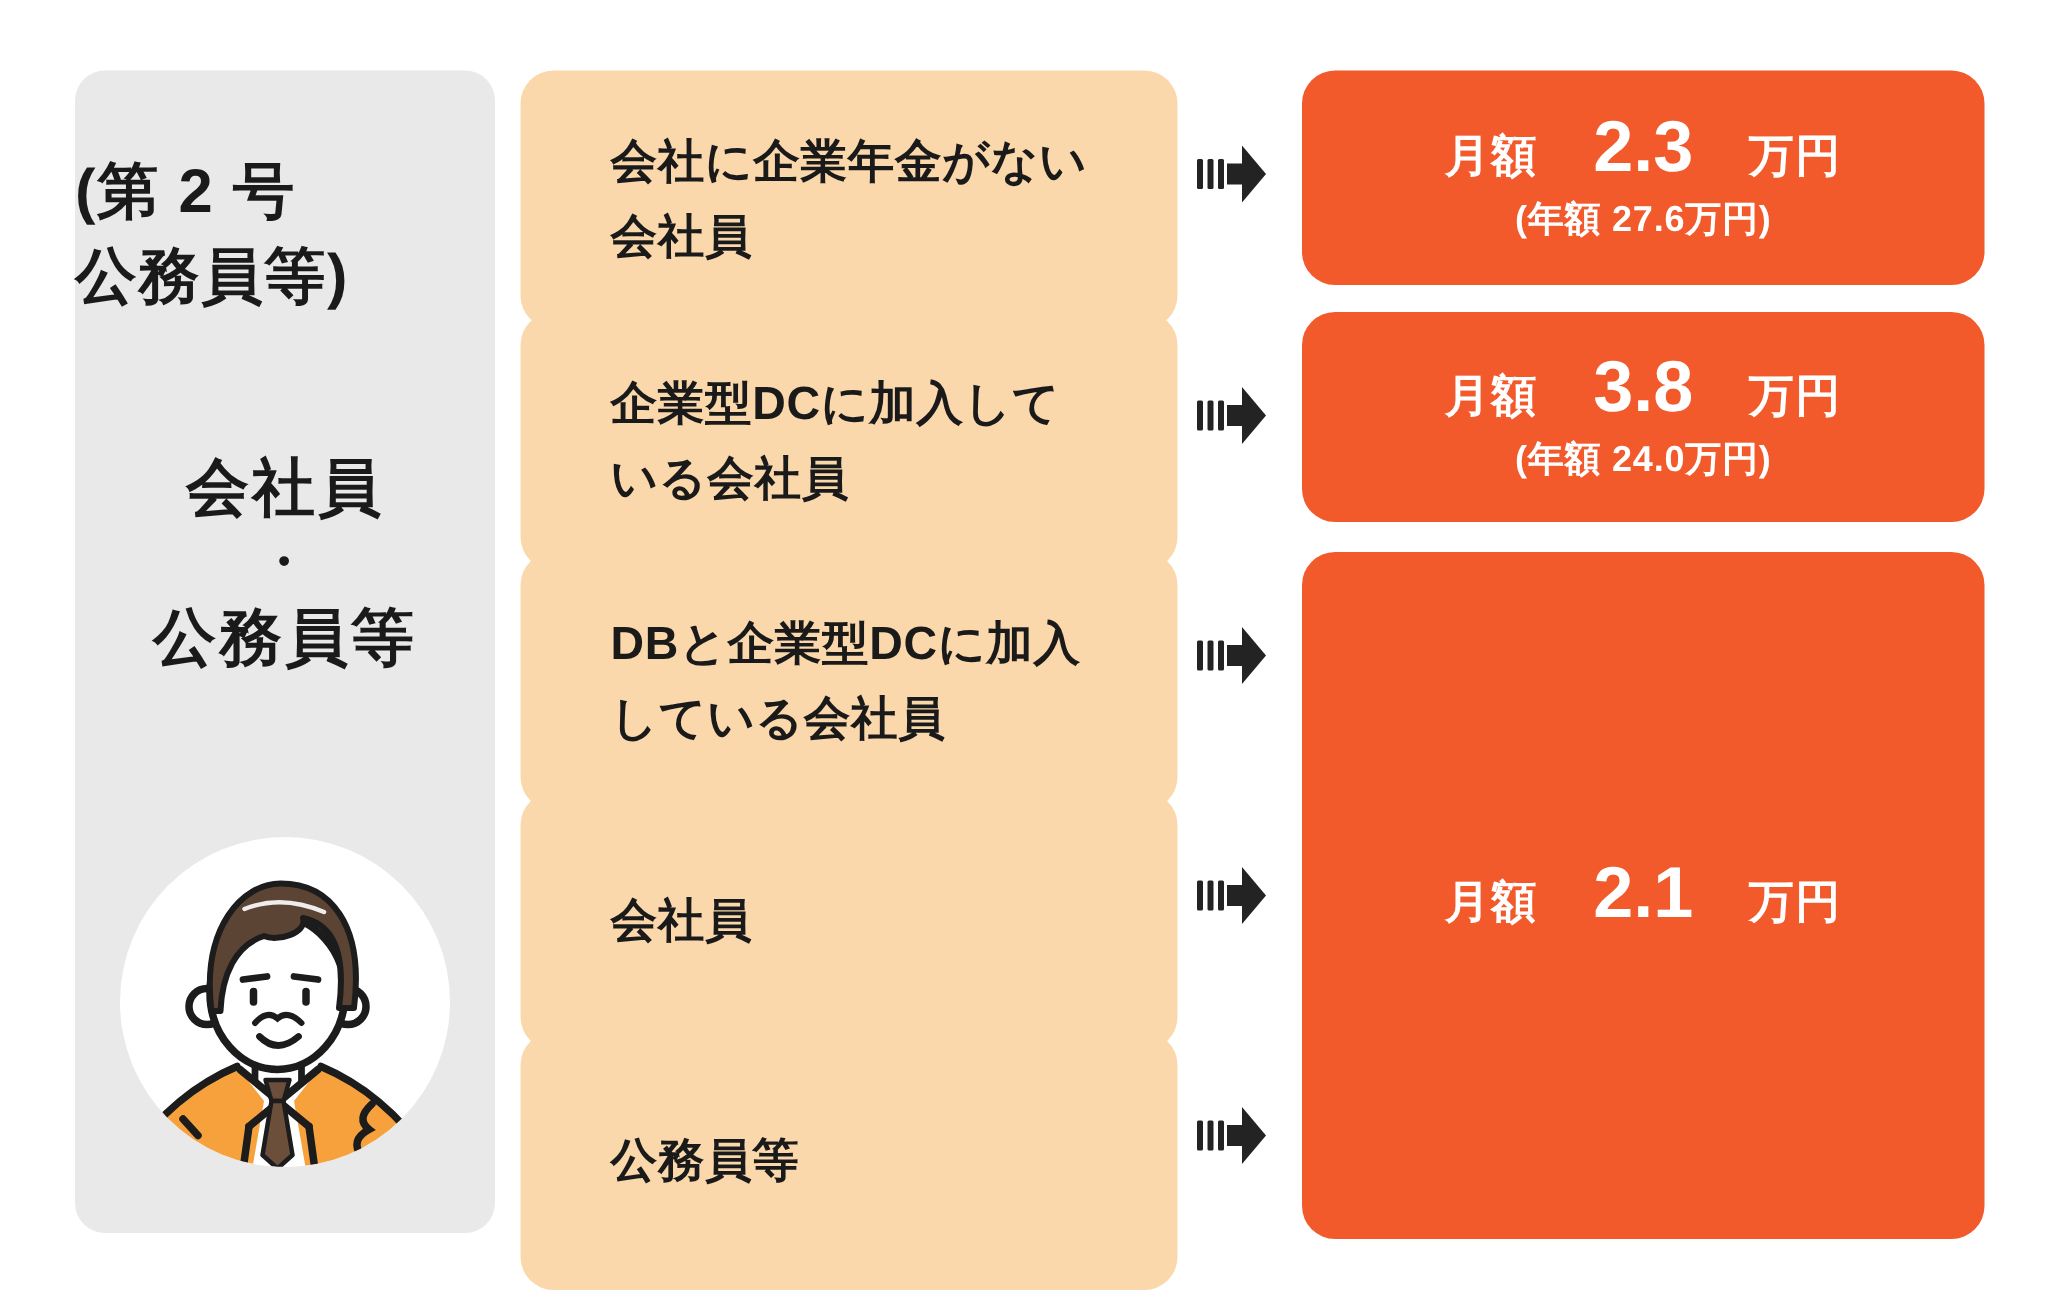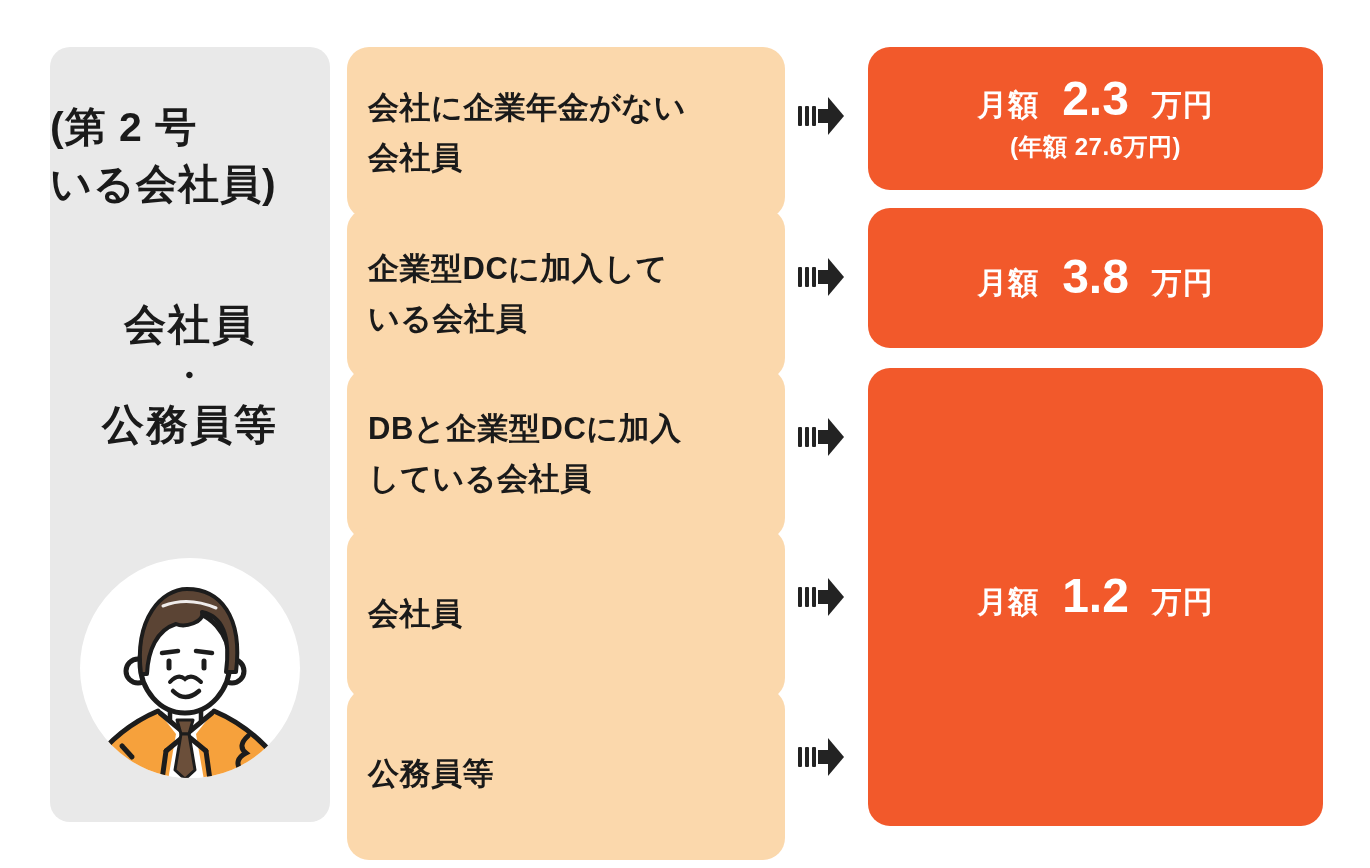--- a/index.html
+++ b/index.html
@@ -12,42 +12,42 @@
   .panel-subtitle{position:absolute;left:0;top:52px;width:100%;text-align:left;
     font-size:41px;font-weight:700;line-height:57px;letter-spacing:1px;}
   .panel-group{position:absolute;left:0;top:252px;width:100%;text-align:center;
     font-size:42px;font-weight:700;line-height:52px;letter-spacing:2px;}
   .panel-group .sep{font-size:34px;line-height:48px;}
   .avatar{position:absolute;left:30px;top:511px;width:220px;height:220px;}
   .avatar svg{display:block;width:100%;height:100%;}
   
   .cat{position:absolute;left:347px;width:438px;height:172px;background:#FBD8AC;border-radius:22px;
     display:flex;flex-direction:column;justify-content:center;
-    padding-left:21px;box-sizing:border-box;
+    padding-left:60px;box-sizing:border-box;
     font-size:31px;font-weight:700;line-height:50px;letter-spacing:0.5px;}
   .cat-line:empty{display:none;}
   
   .arrow{position:absolute;left:798px;width:46px;height:38px;color:#232323;}
   .arrow svg{display:block;width:100%;height:100%;}
   
   .res{position:absolute;left:868px;width:455px;background:#F2592B;border-radius:22px;color:#ffffff;
     display:flex;flex-direction:column;align-items:center;justify-content:center;gap:5px;font-weight:700;}
-  .res-line1{display:flex;align-items:baseline;gap:7px;font-size:30px;letter-spacing:1px;}
+  .res-line1{display:flex;align-items:baseline;gap:21px;font-size:30px;letter-spacing:1px;}
   .res-value{font-size:48px;line-height:1;letter-spacing:0;margin:0 16px;}
   .res-line2{font-size:24px;letter-spacing:0.5px;text-align:center;}
 </style>
 </head>
 <body>
 
 <div class="canvas">
 
   <div class="panel">
     <div class="panel-subtitle">
       <div>(第 2 号</div>
-      <div>いる会社員)</div>
+      <div>公務員等)</div>
     </div>
     <div class="panel-group">
       <div>会社員</div>
       <div class="sep">・</div>
       <div>公務員等</div>
     </div>
     <div class="avatar">
       <svg viewBox="0 0 220 220">
         <defs>
             <clipPath id="avclip">
@@ -184,22 +184,23 @@
         <span>万円</span>
     </div>
     <div class="res-line2">(年額 27.6万円)</div>
   </div>
   <div class="res" style="top:208px;height:140px;">
     <div class="res-line1">
       <span>月額</span>
         <span class="res-value">3.8</span>
         <span>万円</span>
     </div>
+    <div class="res-line2">(年額 24.0万円)</div>
   </div>
   <div class="res" style="top:368px;height:458px;">
     <div class="res-line1">
       <span>月額</span>
-        <span class="res-value">1.2</span>
+        <span class="res-value">2.1</span>
         <span>万円</span>
     </div>
   </div>
 
 </div>
 
 </body></html>

